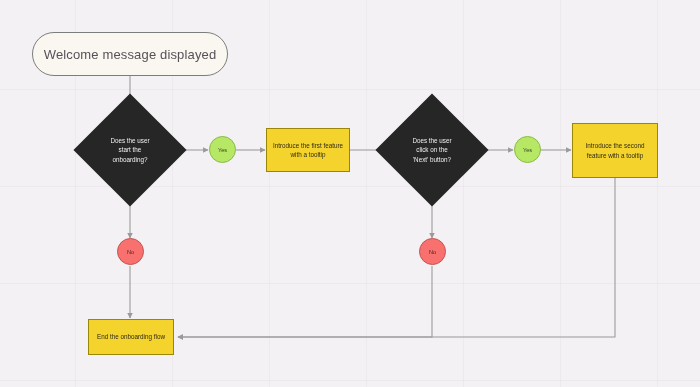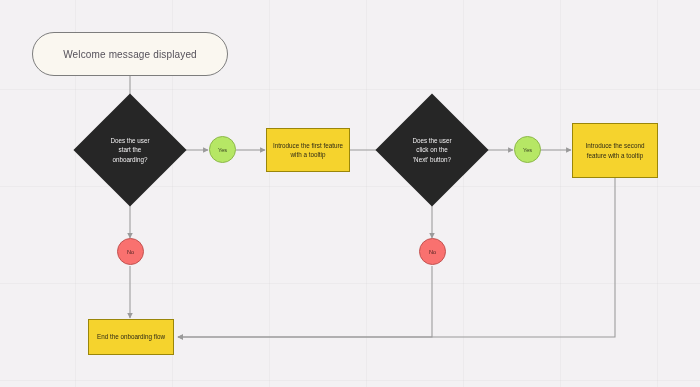--- a/index.html
+++ b/index.html
@@ -34,21 +34,21 @@
     align-items: center;
     justify-content: center;
     text-align: center;
     z-index: 5;
   }
   .node-start {
     border-radius: 22px;
     background: #faf7f0;
     border: 1px solid #7d7d7d;
     color: #55515a;
-    font-size: 10px;
+    font-size: 13px;
     letter-spacing: 0.15px;
   }
   .node-decision {
     background: transparent;
   }
   .diamond-shape {
     position: absolute;
     left: 0;
     top: 0;
     width: 100%;

